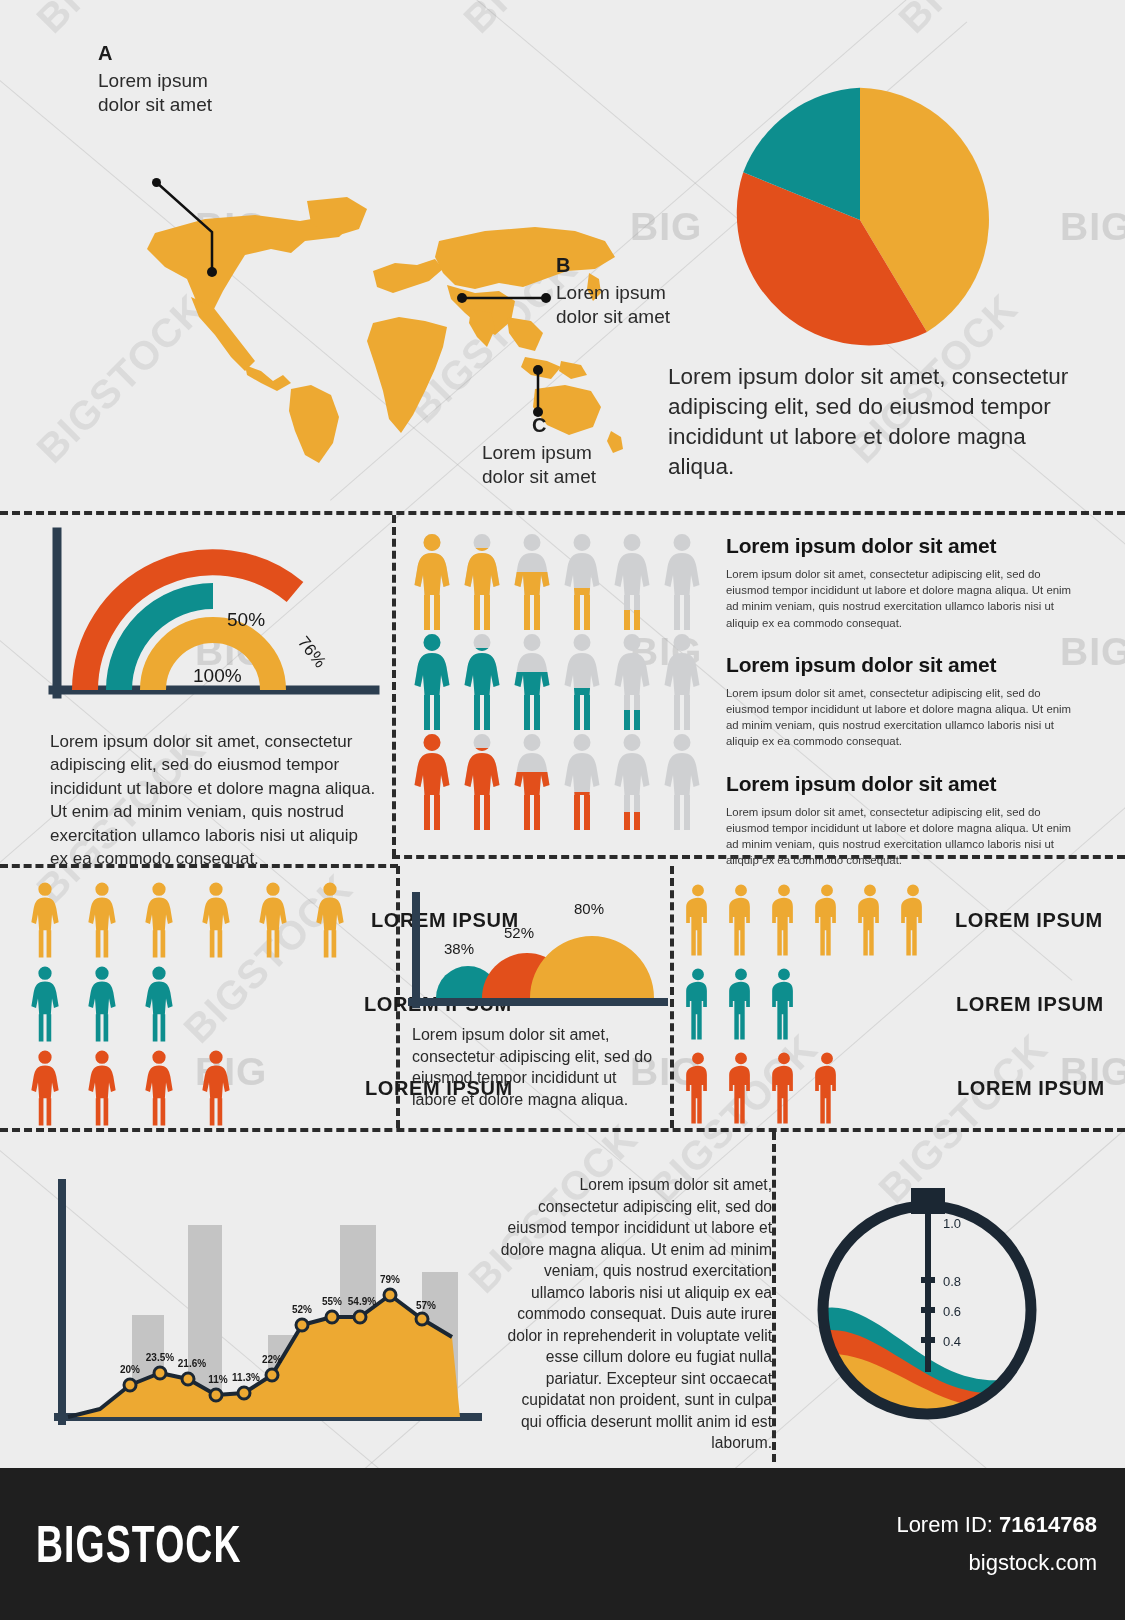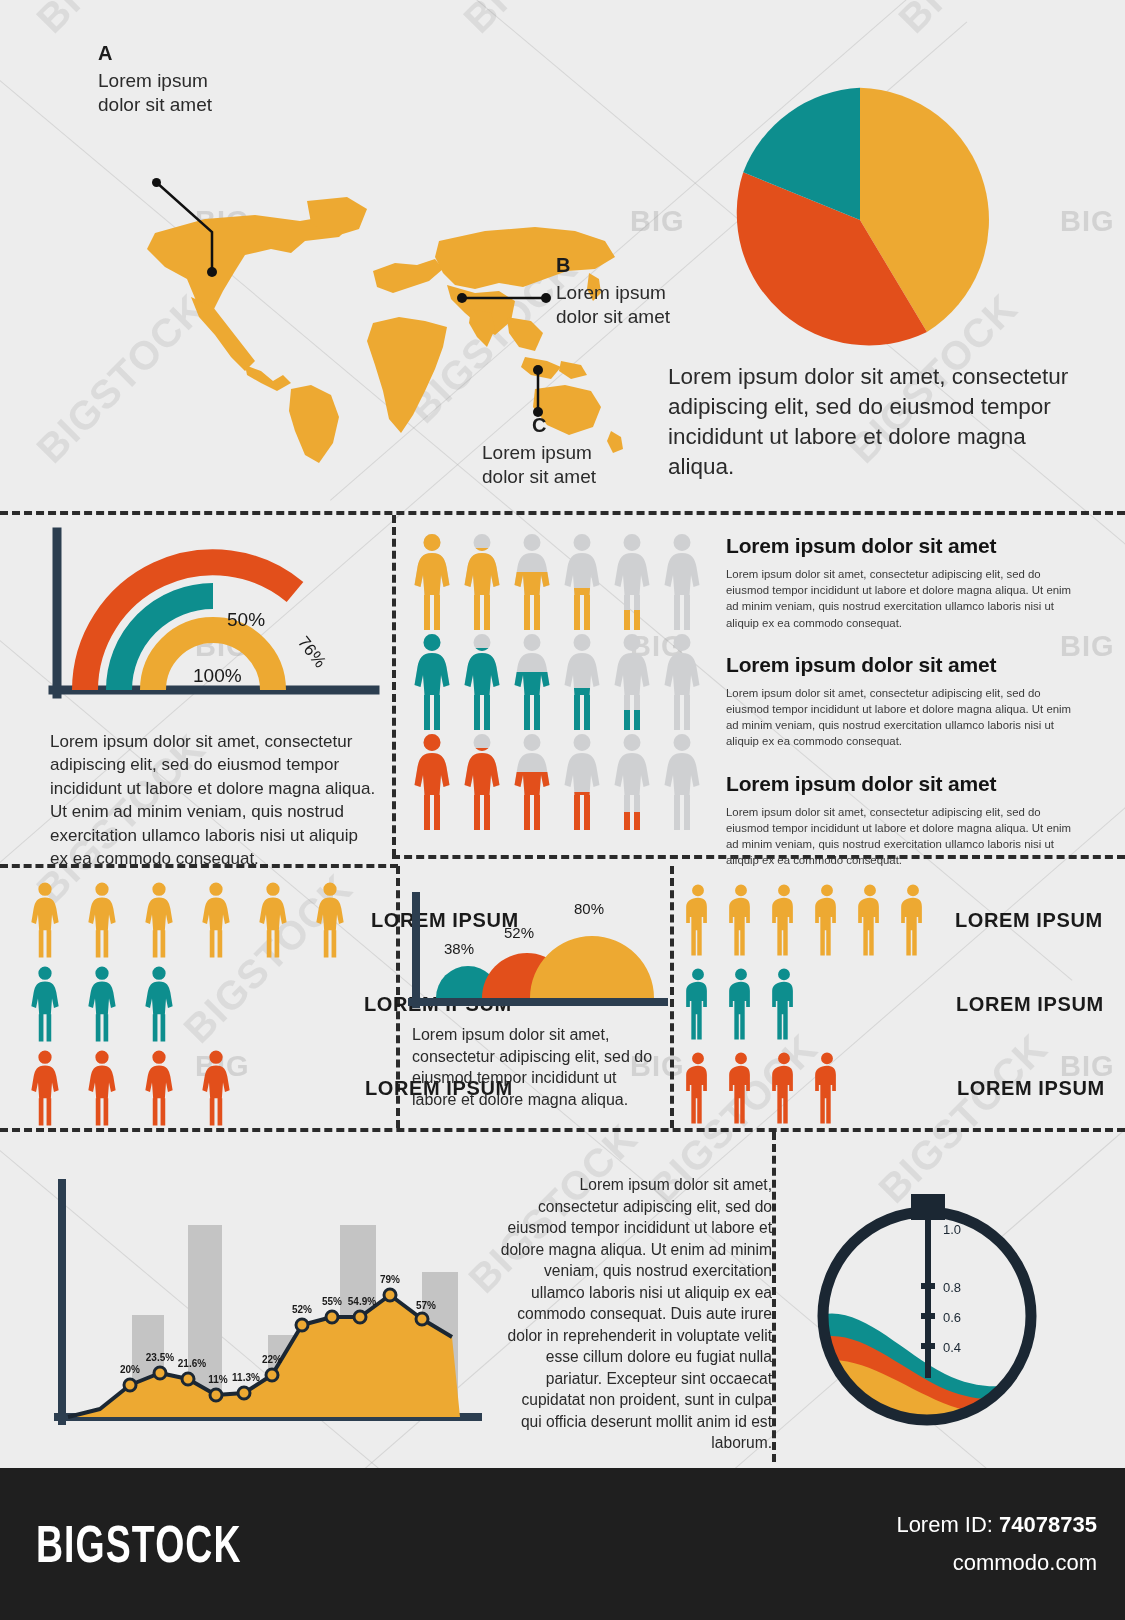--- a/index.html
+++ b/index.html
@@ -10,21 +10,21 @@
     overflow: hidden;
   }
   #root { position: relative; width: 1125px; height: 1620px; background: #ededed; }
 
   .wm {
     position: absolute; color: rgba(140,140,140,0.18);
     font-family: "Liberation Sans", sans-serif; font-weight: 700;
     pointer-events: none; user-select: none; letter-spacing: 1px;
   }
   .wm-diag { transform: rotate(-45deg); transform-origin: left top; font-size: 40px; }
-  .wm-plain { font-size: 29px; color: rgba(150,150,150,0.30); }
+  .wm-plain { font-size: 39px; color: rgba(150,150,150,0.30); }
   .wm-line { position: absolute; background: rgba(160,160,160,0.30); height: 1px; transform-origin: left top; }
 
   
   .sec1 { position: absolute; left: 0; top: 0; width: 1125px; height: 505px; }
   .map-wrap { position: absolute; left: 95px; top: 175px; width: 560px; height: 290px; }
   .map-svg { width: 100%; height: 100%; display: block; }
 
   .callout { position: absolute; }
   .callout .letter { font-weight: 700; font-size: 20px; color: #1c1c1c; }
   .callout .ctext { font-size: 19px; color: #2b2b2b; line-height: 1.25; white-space: pre-line; }
@@ -75,21 +75,21 @@
     font-size: 16px; line-height: 1.35; color: #2a2a2a;
   }
 
   
   .sec4 { position: absolute; left: 0; top: 1132px; width: 1125px; height: 330px; }
   .area-wrap { position: absolute; left: 40px; top: 35px; width: 460px; height: 280px; }
   .area-text {
     position: absolute; left: 500px; top: 42px; width: 272px;
     font-size: 15.6px; line-height: 1.38; color: #2a2a2a; text-align: right;
   }
-  .dial-wrap { position: absolute; left: 805px; top: 56px; width: 245px; height: 245px; }
+  .dial-wrap { position: absolute; left: 805px; top: 50px; width: 245px; height: 245px; }
 
   
   .footer {
     position: absolute; left: 0; bottom: 0; width: 1125px; height: 152px;
     background: #1f1f1f; color: #fff;
   }
   .bs-logo {
     position: absolute; left: 36px; top: 46px;
     font-family: "Liberation Sans Narrow", "Liberation Sans", sans-serif;
     font-size: 52px; font-weight: 700; letter-spacing: 1.5px;
@@ -603,18 +603,18 @@
           <text x="138" y="164">0.4</text>
         </g>
       </svg>
     </div>
   </div>
 
   <div class="footer">
     <div class="bs-logo">BIGSTOCK</div>
     <div class="f-id">
       <span>Lorem ID:</span>
-      <b>74078735</b>
-    </div>
-    <div class="f-url">commodo.com</div>
+      <b>71614768</b>
+    </div>
+    <div class="f-url">bigstock.com</div>
   </div>
 
 </div>
 
 </body></html>

